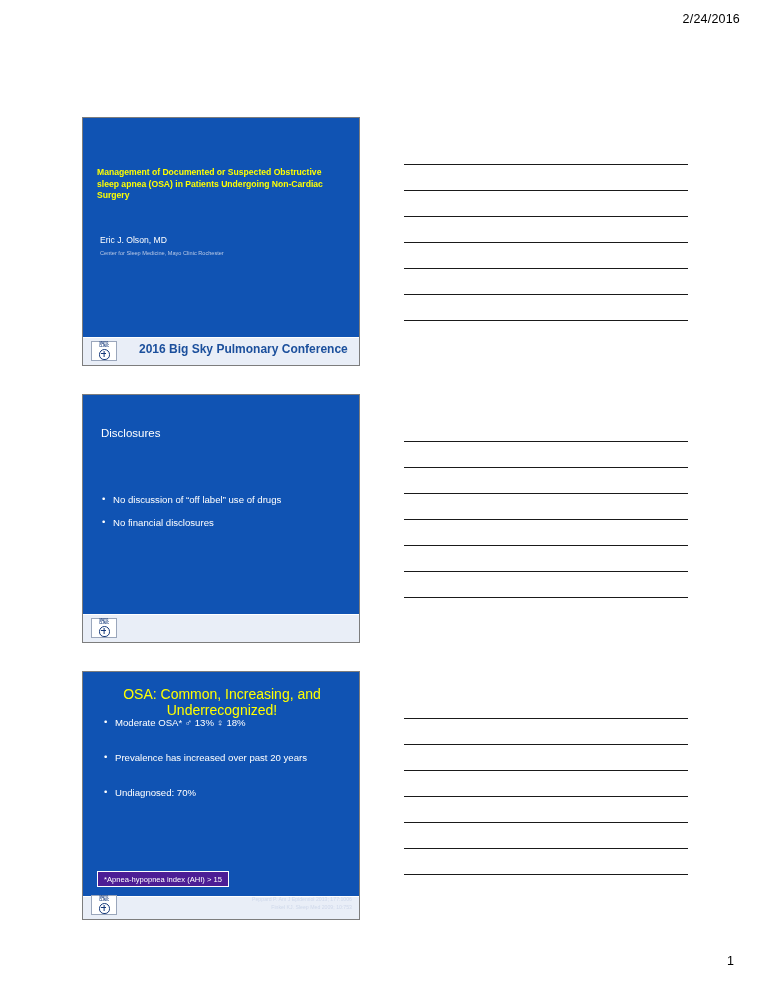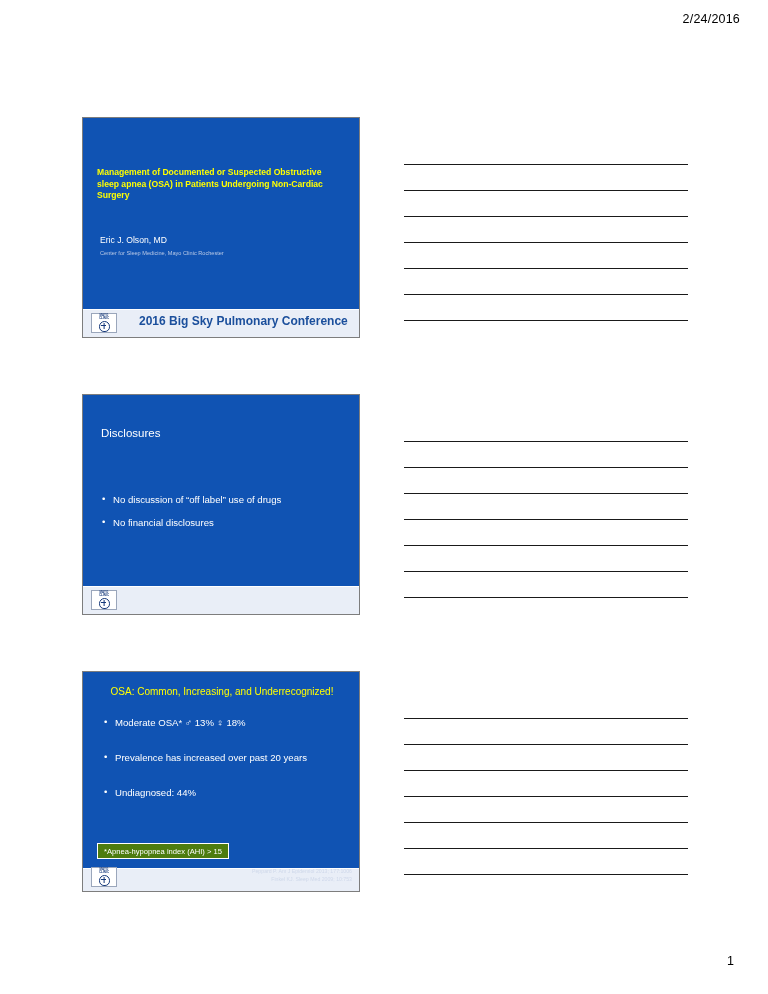--- a/index.html
+++ b/index.html
@@ -45,21 +45,21 @@
   }
   .row-1 { top: 117px; }
   .row-2 { top: 394px; }
   .row-3 { top: 671px; }
 
   .slide {
     position: absolute;
     left: 82px;
     top: 0;
     width: 278px;
-    height: 221px;
+    height: 249px;
     background: #1053b3;
     border: 1px solid #7d7d7d;
     box-sizing: border-box;
     overflow: hidden;
   }
 
   
   .notes {
     position: absolute;
     left: 404px;
@@ -202,41 +202,41 @@
     border-top: 1px solid #ffffff;
   }
 
   
   .s3-title {
     position: absolute;
     left: 0px;
     top: 14px;
     width: 278px;
     color: #ffff00;
-    font-size: 10px;
+    font-size: 14px;
     text-align: center;
   }
   .s3-bullets {
     position: absolute;
     left: 21px;
     top: 44px;
     width: 250px;
   }
   .s3-bullets .bullet {
     margin-bottom: 22px;
   }
   .s3-note {
     position: absolute;
     left: 14px;
     bottom: 32px;
     padding: 2.5px 6px;
     border: 1px solid #ffffff;
     color: #ffffff;
     font-size: 7.6px;
-    background: #4d7c0f;
+    background: #4c1d95;
   }
   .s3-refs {
     position: absolute;
     right: 7px;
     bottom: 8px;
     text-align: right;
     color: #cfd8ea;
     font-size: 5.2px;
     line-height: 7.4px;
   }
@@ -305,21 +305,21 @@
       <div class="note-line"></div>
     </div>
   </div>
 
   <div class="slide-row row-3">
     <div class="slide">
       <div class="s3-title">OSA: Common, Increasing, and Underrecognized!</div>
       <div class="s3-bullets">
         <div class="bullet">Moderate OSA*  ♂ 13%    ♀ 18%</div>
         <div class="bullet">Prevalence has increased over past 20 years</div>
-        <div class="bullet">Undiagnosed:  44%</div>
+        <div class="bullet">Undiagnosed:  70%</div>
       </div>
       <div class="s3-note">*Apnea-hypopnea index (AHI) &gt; 15</div>
       <div class="s3-footer-bar"></div>
       <div class="s3-refs">
         <div>Peppard P. Am J Epidemiol 2013; 177:1006</div>
         <div>Finkel KJ. Sleep Med 2009; 10:753</div>
       </div>
       <div class="mayo-logo">
         <div class="mayo-txt">MAYO</div>
         <div class="mayo-txt">CLINIC</div>

